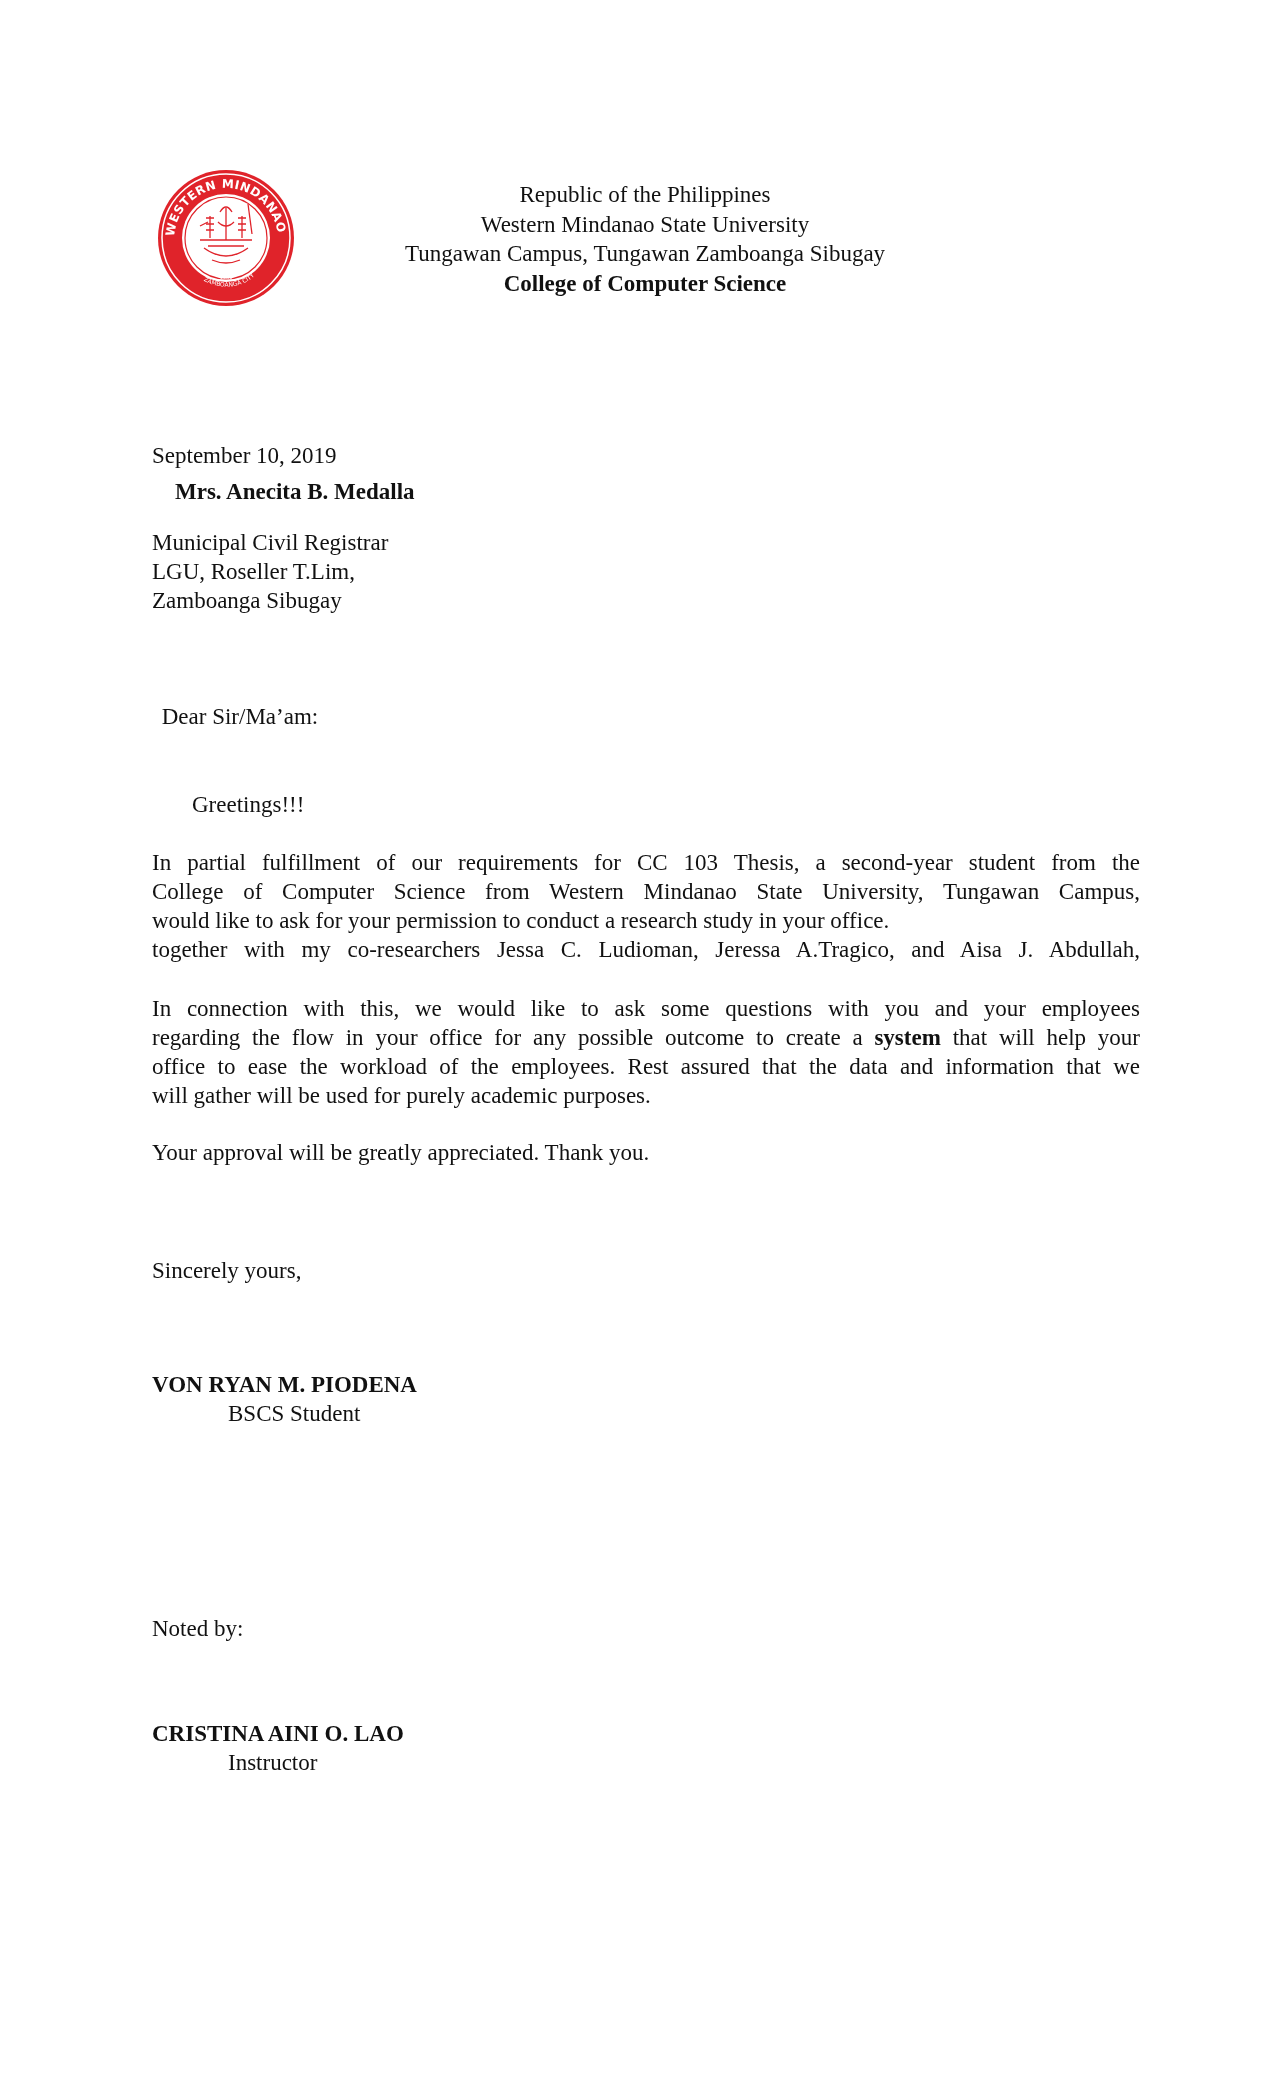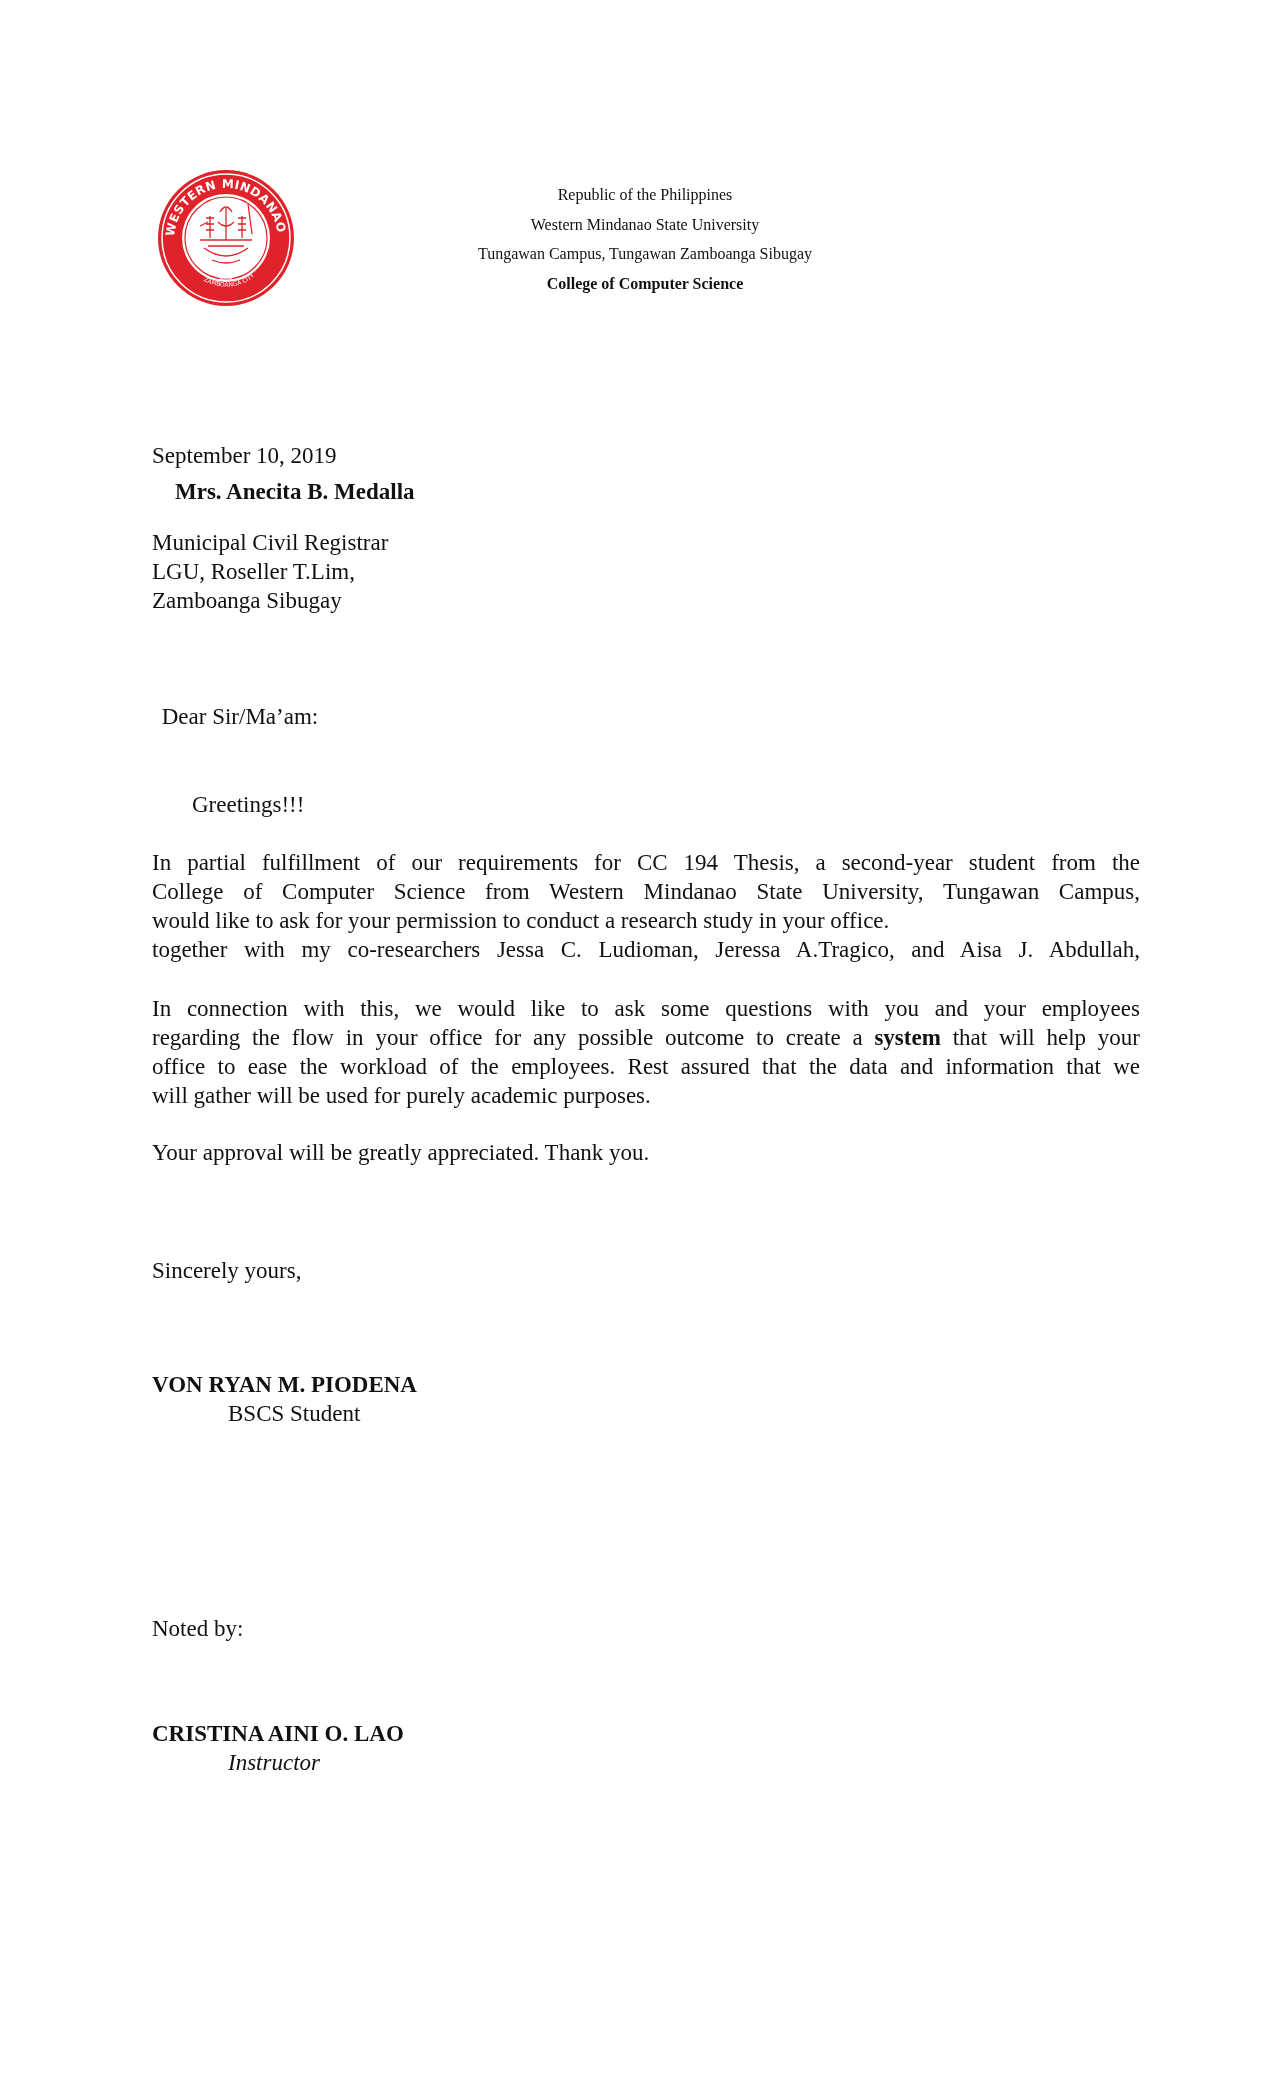--- a/index.html
+++ b/index.html
@@ -2,21 +2,21 @@
 <html><head>
 <meta charset="utf-8">
 <style>
   html, body { margin:0; padding:0; background:#ffffff; }
   body { width:1275px; height:2100px; position:relative; overflow:hidden;
          font-family:"Liberation Serif", "DejaVu Serif", serif; color:#111; }
   .abs { position:absolute; white-space:nowrap; font-size:23px; line-height:29px; }
   .b { font-weight:bold; }
   .logo { position:absolute; left:152px; top:168px; width:148px; height:140px; }
   .header { position:absolute; left:300px; width:690px; top:180px; text-align:center;
-            font-size:16px; line-height:29.5px; }
+            font-size:23px; line-height:29.5px; }
   .header div { white-space:nowrap; }
   .para { position:absolute; left:152px; width:988px; font-size:23px; line-height:29px;
           text-align:justify; text-align-last:left; }
   .para .ln { display:block; text-align:justify; text-align-last:justify; white-space:normal; }
   .para .ln.last { text-align-last:left; }
 </style>
 </head>
 <body>
 
 <div class="logo">
@@ -67,21 +67,21 @@
 <div class="abs b" style="left:152px; top:477px;margin-left:23px;">Mrs. Anecita B. Medalla</div>
 <div class="abs" style="left:152px; top:528px;">Municipal Civil Registrar</div>
 <div class="abs" style="left:152px; top:557px;">LGU, Roseller T.Lim,</div>
 <div class="abs" style="left:152px; top:586px;">Zamboanga Sibugay</div>
 
 <div class="abs" style="left:156px; top:702px; white-space:pre;"> Dear Sir/Ma’am:</div>
 
 <div class="abs" style="left:152px; top:790px;margin-left:40px;">Greetings!!!</div>
 
 <div class="para" style="top:848px;">
-  <span class="ln">In partial fulfillment of our requirements for CC 194 Thesis, a second-year student from the</span>
+  <span class="ln">In partial fulfillment of our requirements for CC 103 Thesis, a second-year student from the</span>
   <span class="ln">College of Computer Science from Western Mindanao State University, Tungawan Campus,</span>
   <span class="ln last">would like to ask for your permission to conduct a research study in your office.</span>
   <span class="ln">together with my co-researchers Jessa C. Ludioman, Jeressa A.Tragico, and Aisa J. Abdullah,</span>
 </div>
 
 <div class="para" style="top:994px;">
   <span class="ln">In connection with this, we would like to ask some questions with you and your employees</span>
   <span class="ln"><span style="white-space:pre-wrap;">regarding the flow in your office for any possible outcome to create a </span><b>system</b><span style="white-space:pre-wrap;"> that will help your</span></span>
   <span class="ln">office to ease the workload of the employees. Rest assured that the data and information that we</span>
   <span class="ln last">will gather will be used for purely academic purposes.</span>
@@ -89,13 +89,13 @@
 
 <div class="abs" style="left:152px; top:1138px;">Your approval will be greatly appreciated. Thank you.</div>
 
 <div class="abs" style="left:152px; top:1256px;">Sincerely yours,</div>
 
 <div class="abs b" style="left:152px; top:1370px;">VON RYAN M. PIODENA</div>
 <div class="abs" style="left:228px; top:1399px;">BSCS Student</div>
 
 <div class="abs" style="left:152px; top:1603px;margin-top:11px;">Noted by:</div>
 <div class="abs b" style="left:152px; top:1719px;">CRISTINA AINI O. LAO</div>
-<div class="abs" style="left:228px; top:1748px;font-style:italic;">Instructor</div>
+<div class="abs" style="left:228px; top:1748px;">Instructor</div>
 
 </body></html>

